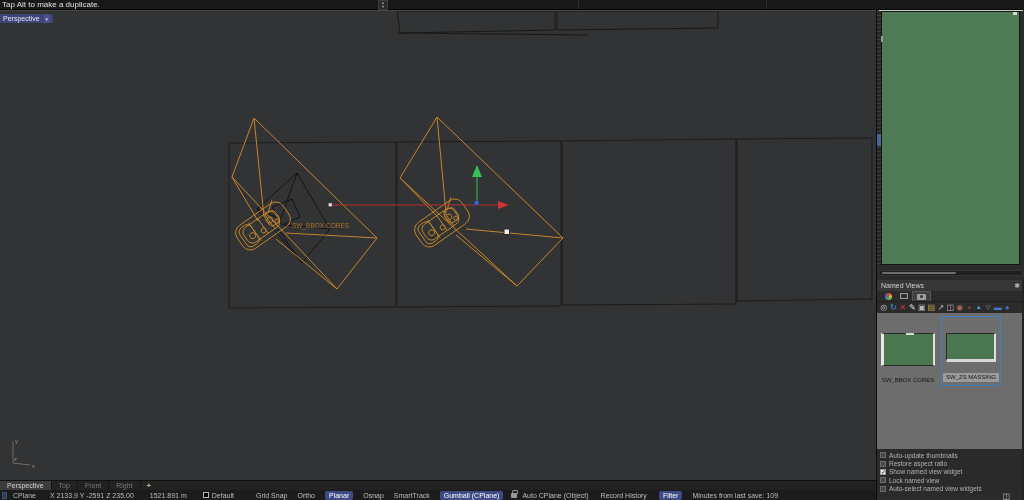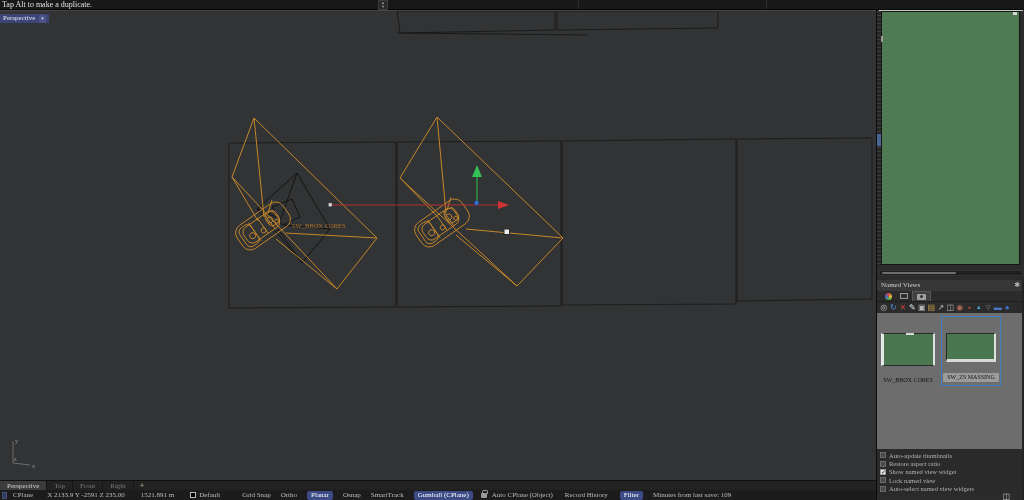--- a/index.html
+++ b/index.html
@@ -1,18 +1,18 @@
 <!DOCTYPE html>
 <html><head>
 <meta charset="utf-8">
 <style>
   * { margin:0; padding:0; box-sizing:border-box; }
   html,body { width:1024px; height:500px; overflow:hidden; background:#1a1a1a;
               font-family:"Liberation Sans", sans-serif; }
-  #root { position:relative; width:1016px; height:500px; background:#262626;font-family:Liberation Serif, serif; }
+  #root { position:relative; width:1016px; height:500px; background:#262626; }
 
   
   .cmdbar { position:absolute; left:0; top:0; width:1024px; height:10px;
             background:#181818; border-bottom:1px solid #060606; }
   .cmdtext { position:absolute; left:2px; top:0; font-size:8px; line-height:10px; color:#e0e0e0; white-space:nowrap; }
   .cmddiv { position:absolute; top:1px; width:1px; height:8px; background:#2f2f2f; }
   .spinner { position:absolute; left:378px; top:0; width:10px; height:10px; background:#2a2a2a;
              border:1px solid #3c3c3c; display:flex; flex-direction:column; align-items:center; justify-content:center; }
   .spinner span { font-size:4px; line-height:4px; color:#9a9a9a; }
 

